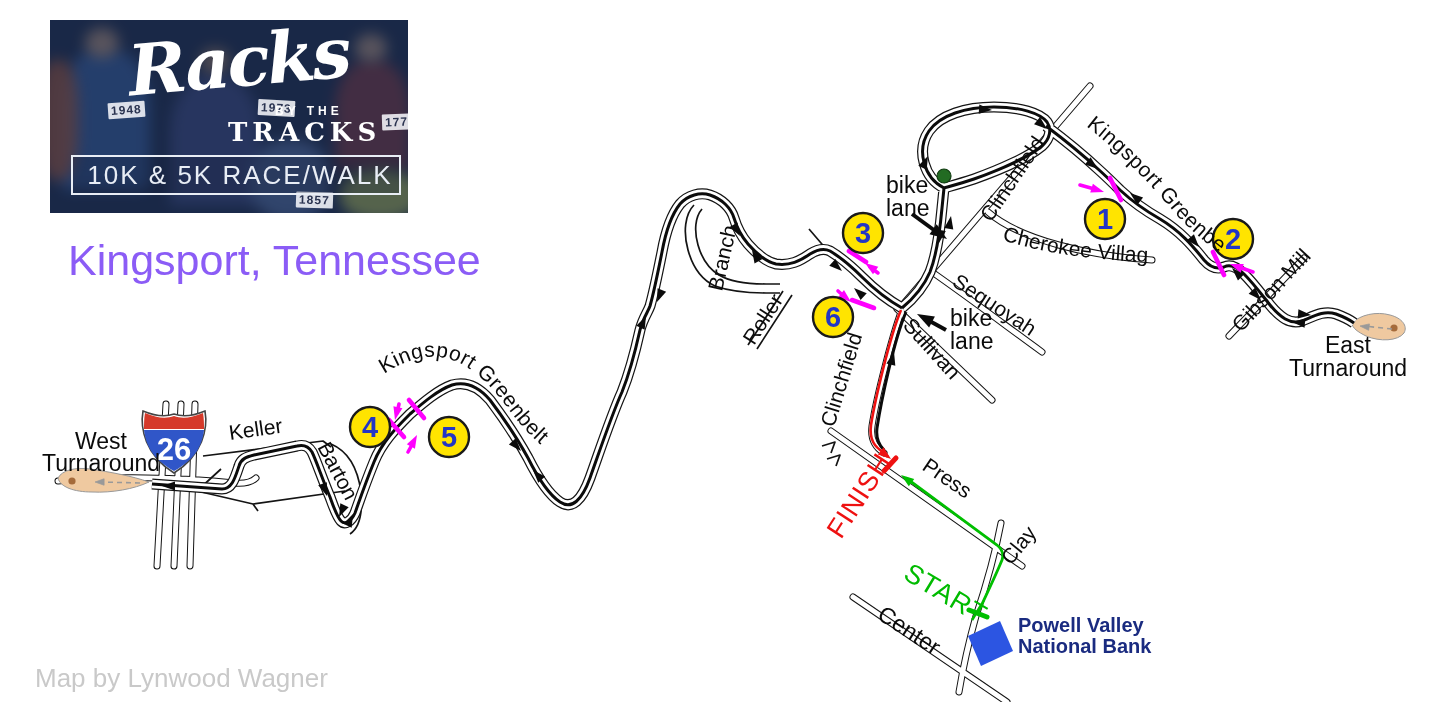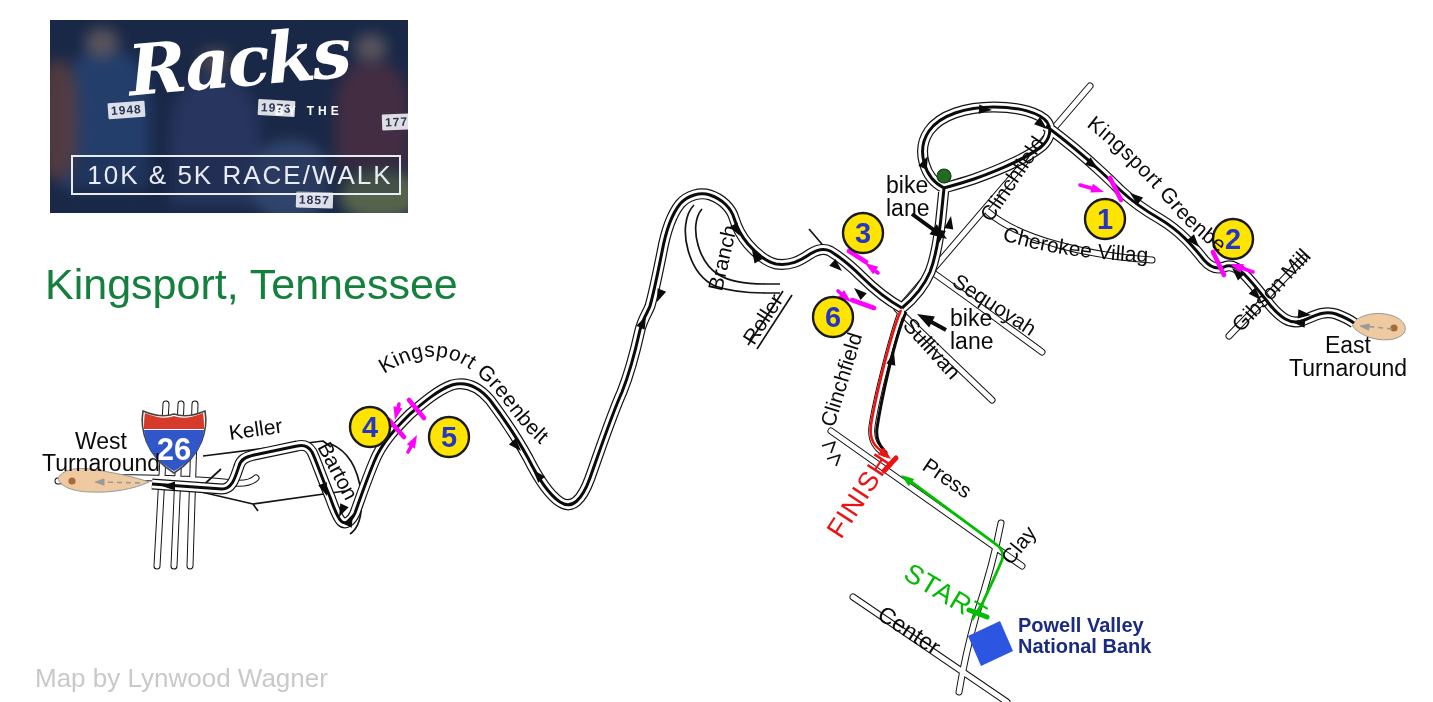--- a/index.html
+++ b/index.html
@@ -26,21 +26,21 @@
   .bib4{left:246px;top:172px;transform:rotate(2deg);}
   .logo-script{position:absolute;left:78px;top:0px;color:#fff;font-family:"DejaVu Serif",serif;
        font-style:italic;font-weight:bold;font-size:70px;letter-spacing:-3px;transform:rotate(-5deg);}
   .logo-bythe{position:absolute;left:225px;top:84px;color:#fff;font-size:12px;font-weight:bold;letter-spacing:4px;}
   .logo-tracks{position:absolute;left:178px;top:97px;color:#fff;font-family:"DejaVu Serif",serif;
        font-weight:bold;font-size:26px;letter-spacing:5px;}
   .logo-banner{position:absolute;left:21px;top:135px;width:318px;height:36px;border:2px solid #e8edf5;
        color:#e8edf5;font-size:26px;letter-spacing:2px;text-align:center;line-height:36px;
        background:rgba(18,28,52,.25);padding-left:8px;}
   
-  .title{position:absolute;left:45px;top:236px;font-size:43px;color:#15803d;margin-top:24px;}
+  .title{position:absolute;left:68px;top:236px;font-size:43px;color:#8b5cf6;}
   .credit{position:absolute;left:35px;top:663px;font-size:26px;color:#c9c9c9;text-align:right;}
   
   svg.map{position:absolute;left:0;top:0;}
   .road-casing{fill:none;stroke:#141414;stroke-width:7px;stroke-linecap:round;stroke-linejoin:round;}
   .road-fill{fill:none;stroke:#ffffff;stroke-width:5px;stroke-linecap:round;stroke-linejoin:round;}
   .thin{fill:none;stroke:#141414;stroke-width:1.7px;stroke-linejoin:round;}
   .route-casing{fill:none;stroke:#141414;stroke-width:11px;stroke-linejoin:round;}
   .route-white{fill:none;stroke:#ffffff;stroke-width:8.6px;stroke-linejoin:round;}
   .route{fill:none;stroke:#0b0b0b;stroke-width:3px;stroke-linejoin:round;}
   .red-route{fill:none;stroke:#ee1111;stroke-width:2.6px;}
@@ -72,20 +72,21 @@
     <div class="blob h1"></div>
     <div class="blob h2"></div>
     <div class="blob h3"></div>
     <div class="overlay"></div>
     <div class="bib bib1">1948</div>
     <div class="bib bib2">1973</div>
     <div class="bib bib3">177</div>
     <div class="bib bib4">1857</div>
     <div class="logo-script">Racks</div>
     <div class="logo-bythe">BY THE</div>
+    <div class="logo-tracks">TRACKS</div>
     <div class="logo-banner">10K &amp; 5K RACE/WALK</div>
   </div>
 
   <div class="title">Kingsport, Tennessee</div>
   <div class="credit">Map by Lynwood Wagner</div>
 
   <svg class="map" width="1433" height="702" viewBox="0 0 1433 702">
     <defs>
       <path id="ah" d="M0,0 L-13,4.6 L-13,-4.6 Z"></path>
       <path id="ahL" d="M0,0 L-17,6.2 L-17,-6.2 Z"></path>

